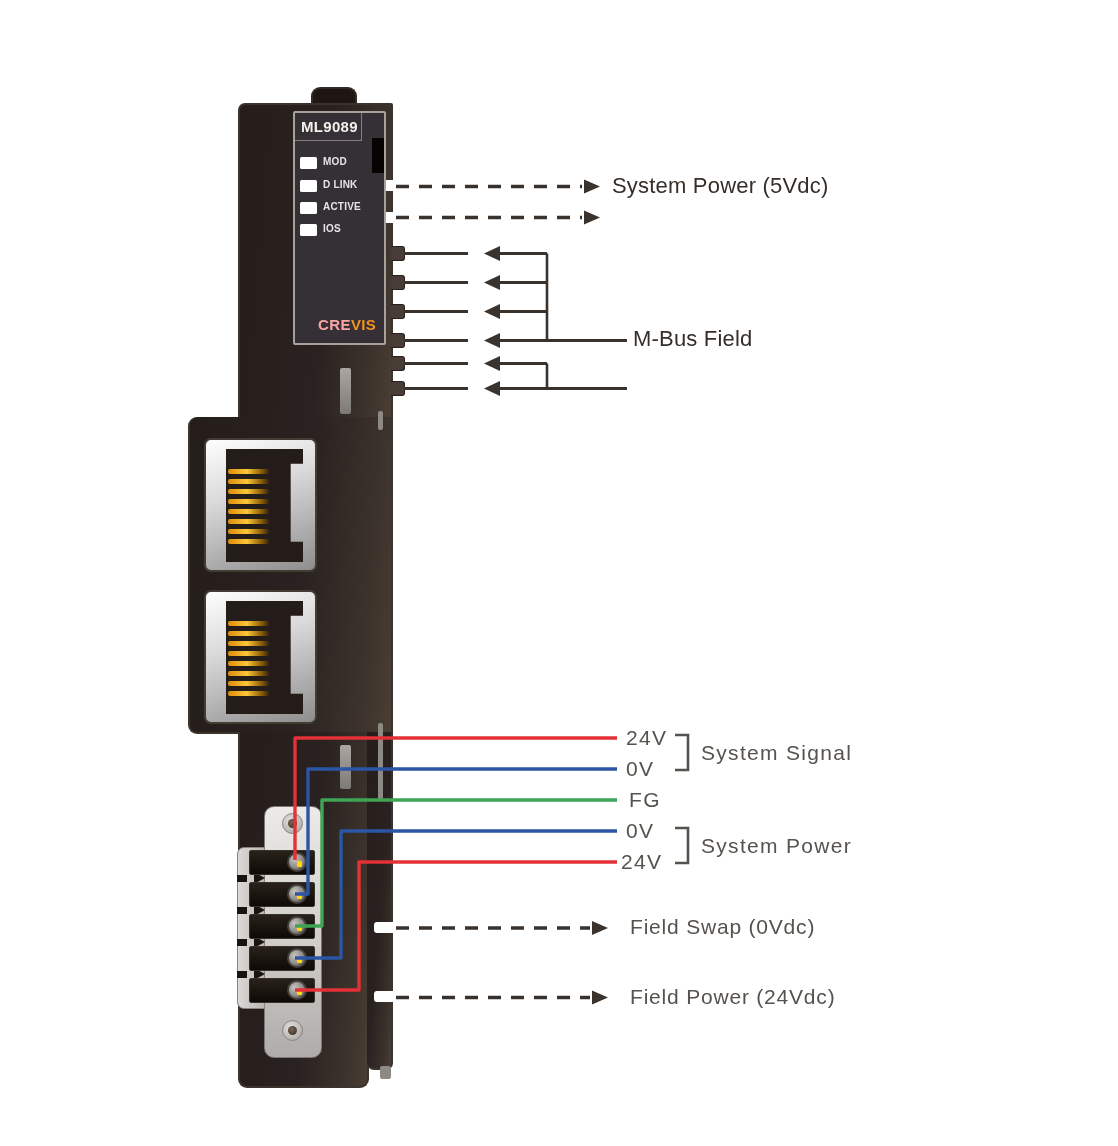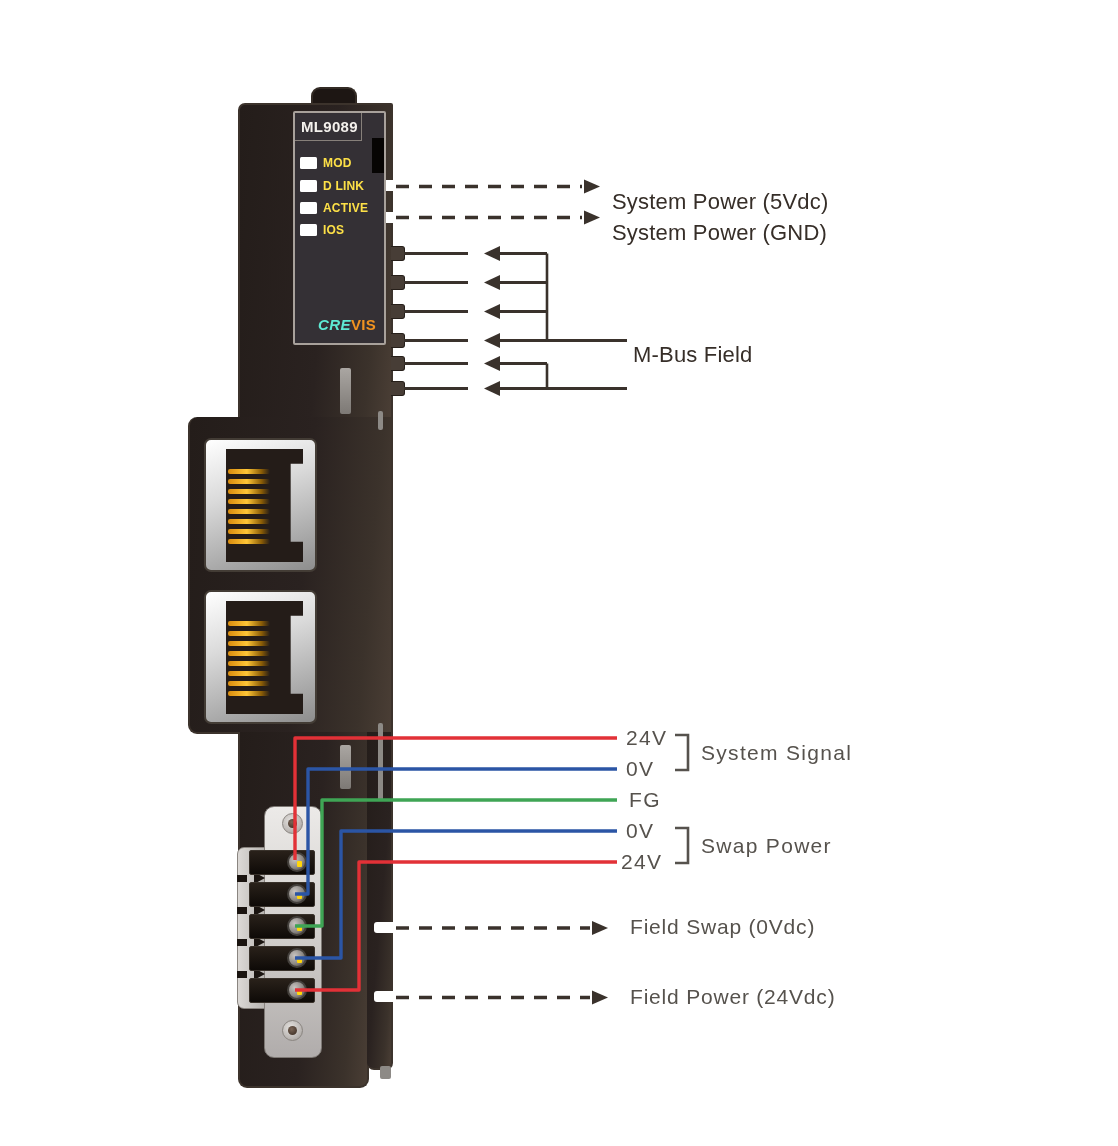--- a/index.html
+++ b/index.html
@@ -26,23 +26,23 @@
   .spine-mark{width:5px;background:#8d8a86;border-radius:2px;}
   
   .label-panel{left:293px;top:111px;width:93px;height:234px;background:#343035;
     border:2px solid #a8a19b;border-radius:2px;box-sizing:border-box;}
   .model-box{position:absolute;left:0;top:0;width:66px;height:27px;
     border-right:1.5px solid #87807a;border-bottom:1.5px solid #87807a;}
   .model-text{position:absolute;left:6px;top:5px;font-size:15px;font-weight:600;color:#f3f0ec;letter-spacing:0.3px;}
   .panel-dark{position:absolute;left:77px;top:25px;width:12px;height:35px;background:#060403;}
   .led-row{position:absolute;left:5px;height:13px;}
   .led-square{position:absolute;left:0;top:0;width:17px;height:12px;background:#ffffff;border-radius:1.5px;}
-  .led-label{position:absolute;left:23px;top:-1px;font-size:12px;font-weight:700;color:#fde047;letter-spacing:0.2px;white-space:nowrap;text-align:center;}
+  .led-label{position:absolute;left:23px;top:-1px;font-size:10px;font-weight:700;color:#e5e5e5;letter-spacing:0.2px;white-space:nowrap;text-align:center;}
   .crevis{position:absolute;left:23px;top:203px;font-size:15px;font-weight:800;letter-spacing:0.4px;}
-  .crevis .p1{color:#5eead4;font-style:italic;}
+  .crevis .p1{color:#fca5a5;}
   .crevis .p2{color:#f09320;margin-top:12px;}
   
   .rj45{left:204px;width:113px;height:134px;border:2px solid #433c35;border-radius:7px;
     background:linear-gradient(160deg,#ffffff 0%,#dadada 38%,#8d8d8d 100%);box-sizing:border-box;}
   .rj45-socket{position:absolute;left:20px;top:9px;width:77px;height:113px;background:#241c18;
     clip-path:polygon(0 0,100% 0,100% 13%,84% 13%,84% 82%,100% 82%,100% 100%,0 100%);}
   .rj45-pin{position:absolute;left:2px;width:42px;height:5px;border-radius:2px;
     background:linear-gradient(90deg,#d98c0e 0%,#ffc637 45%,#8a5c06 80%,rgba(138,92,6,0) 100%);}
   
   .pc-plate{left:264px;top:806px;width:58px;height:252px;border-radius:10px;
@@ -58,21 +58,21 @@
     background:radial-gradient(circle at 35% 35%,#c7c3c0 0%,#8d8985 55%,#5f5a56 80%);
     border:2px solid #44403c;box-sizing:content-box;}
   .pc-pin-dot{position:absolute;left:7.5px;top:7px;width:5px;height:6px;background:#ffd60a;border-radius:1px;}
   .screw{width:21px;height:21px;border-radius:50%;
     background:radial-gradient(circle at 40% 35%,#e4e1de 0%,#bdb9b6 60%,#9a9591 100%);
     border:1.5px solid #8a8580;box-sizing:border-box;}
   .screw-core{position:absolute;left:4.5px;top:4.5px;width:9px;height:9px;border-radius:50%;
     background:radial-gradient(circle at 40% 35%,#7a6556 0%,#4a3a2f 70%);}
   
   .lbl{position:absolute;white-space:nowrap;}
-  .lbl-dark{font-size:22px;color:#362e28;letter-spacing:0.2px;margin-top:16px;}
+  .lbl-dark{font-size:22px;color:#362e28;letter-spacing:0.2px;}
   .lbl-gray{font-size:21px;color:#56524d;letter-spacing:1.3px;}
   svg.overlay{position:absolute;left:0;top:0;pointer-events:none;}
 </style>
 </head>
 <body>
 
 <div class="canvas">
 
   <div class="abs top-stub"></div>
   <div class="abs body-part upper-body"></div>
@@ -232,28 +232,27 @@
       <path d="M295 926 H322 V800 H617" stroke="#3fa555"></path>
       <path d="M295 958 H341 V831 H617" stroke="#2b55a5"></path>
       <path d="M295 990 H359 V862 H617" stroke="#e23137"></path>
     </g>
 
     <path d="M675 735 H688 V770 H675" fill="none" stroke="#56524d" stroke-width="2.6"></path>
     <path d="M675 828 H688 V863 H675" fill="none" stroke="#56524d" stroke-width="2.6"></path>
   </svg>
 
   <div class="lbl lbl-dark" style="left:612px;top:173px;">System Power (5Vdc)</div>
-  <div class="lbl lbl-dark" style="left:612px;top:204px;">System Power (GND)</div>
   <div class="lbl lbl-dark" style="left:633px;top:326px;">M-Bus Field</div>
 
   <div class="lbl lbl-gray" style="left:626px;top:726px;">24V</div>
   <div class="lbl lbl-gray" style="left:626px;top:757px;">0V</div>
   <div class="lbl lbl-gray" style="left:629px;top:788px;">FG</div>
   <div class="lbl lbl-gray" style="left:626px;top:819px;">0V</div>
   <div class="lbl lbl-gray" style="left:621px;top:850px;">24V</div>
 
   <div class="lbl lbl-gray" style="left:701px;top:741px;">System Signal</div>
-  <div class="lbl lbl-gray" style="left:701px;top:834px;">Swap Power</div>
+  <div class="lbl lbl-gray" style="left:701px;top:834px;">System Power</div>
 
   <div class="lbl lbl-gray" style="left:630px;top:915px;letter-spacing:0.8px;">Field Swap (0Vdc)</div>
   <div class="lbl lbl-gray" style="left:630px;top:985px;letter-spacing:0.8px;">Field Power (24Vdc)</div>
 
 </div>
 
 </body></html>

